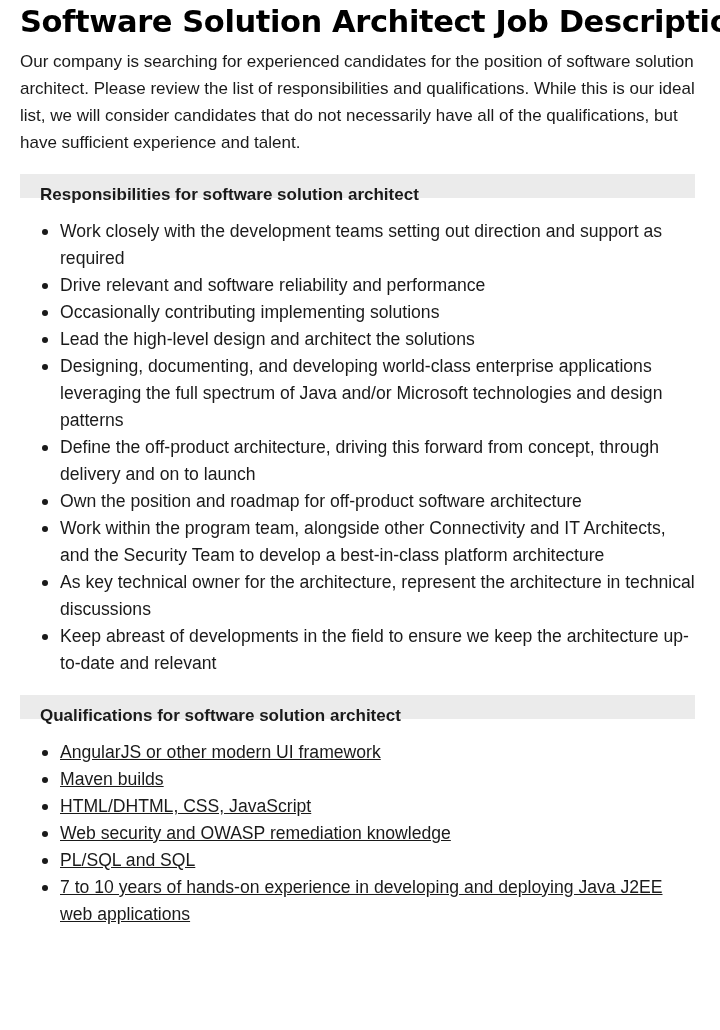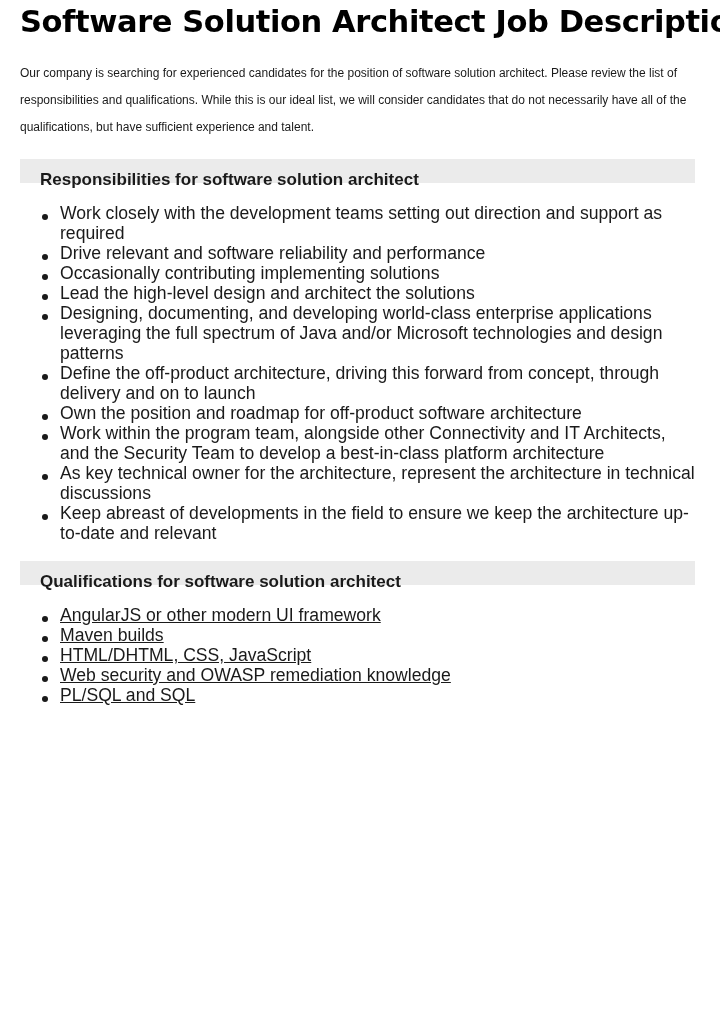--- a/index.html
+++ b/index.html
@@ -24,23 +24,23 @@
       font-size: 30.5px;
       line-height: 44px;
       margin: 0;
       padding-top: 0;
       text-align: center;
       color: #000;
       letter-spacing: -0.4px;
       white-space: nowrap;
     }
     .intro {
-      font-size: 12px;
+      font-size: 17px;
       line-height: 27px;
-      margin: 16px 0 0 0;
+      margin: 4px 0 0 0;
       color: #1a1a1a;
     }
     .section-header {
       background: #ebebeb;
       margin-top: 18px;
       height: 24px;
       box-sizing: border-box;
       padding: 10px 20px 0 20px;
       font-weight: bold;
       font-size: 17px;
@@ -49,21 +49,21 @@
     }
     ul.list {
       list-style: none;
       margin: 0;
       padding: 0;
     }
     ul.list li {
       position: relative;
       padding-left: 40px;
       font-size: 17.6px;
-      line-height: 20px;
+      line-height: 27px;
       color: #1a1a1a;
     }
     .bullet {
       position: absolute;
       left: 22px;
       top: 11px;
       width: 6px;
       height: 6px;
       border-radius: 50%;
       background: #1a1a1a;
@@ -93,14 +93,15 @@
     <li><span class="bullet"></span><span>Keep abreast of developments in the field to ensure we keep the architecture up-to-date and relevant</span></li>
   </ul>
 
   <div class="section-header section-qual">Qualifications for software solution architect</div>
   <ul class="list qual-list">
     <li><span class="bullet"></span><span>AngularJS or other modern UI framework</span></li>
     <li><span class="bullet"></span><span>Maven builds</span></li>
     <li><span class="bullet"></span><span>HTML/DHTML, CSS, JavaScript</span></li>
     <li><span class="bullet"></span><span>Web security and OWASP remediation knowledge</span></li>
     <li><span class="bullet"></span><span>PL/SQL and SQL</span></li>
+    <li><span class="bullet"></span><span>7 to 10 years of hands-on experience in developing and deploying Java J2EE web applications</span></li>
   </ul>
 </div>
 
 </body></html>

